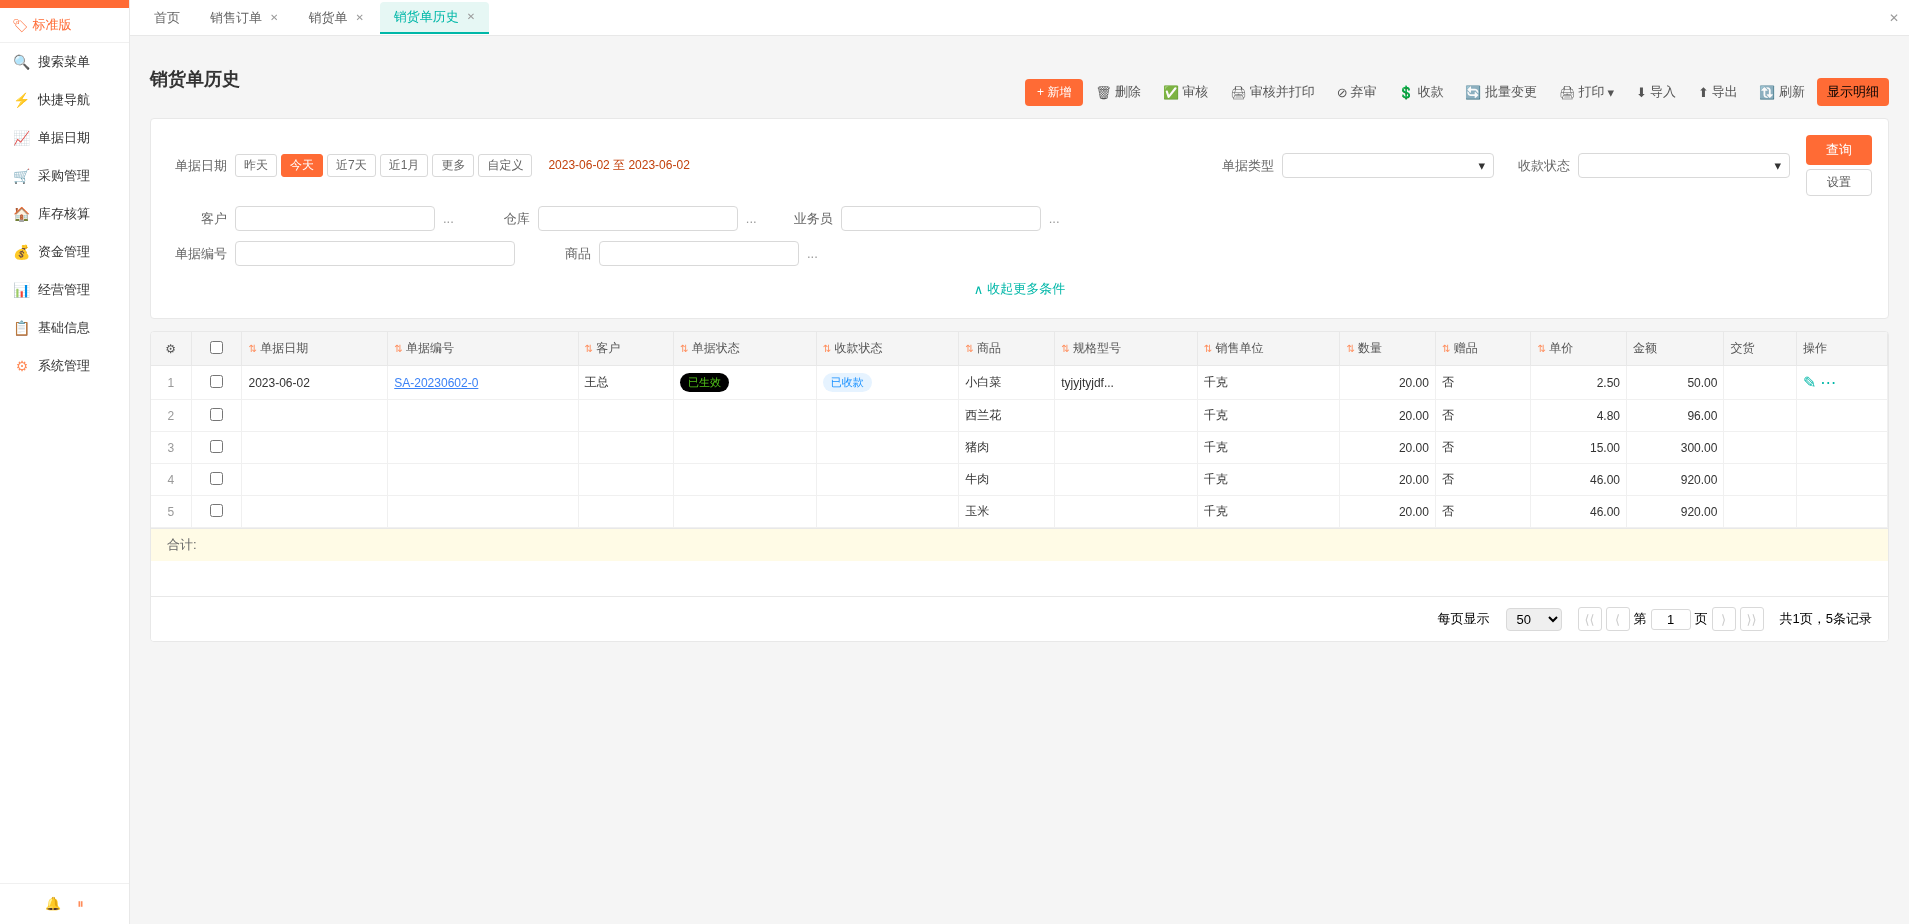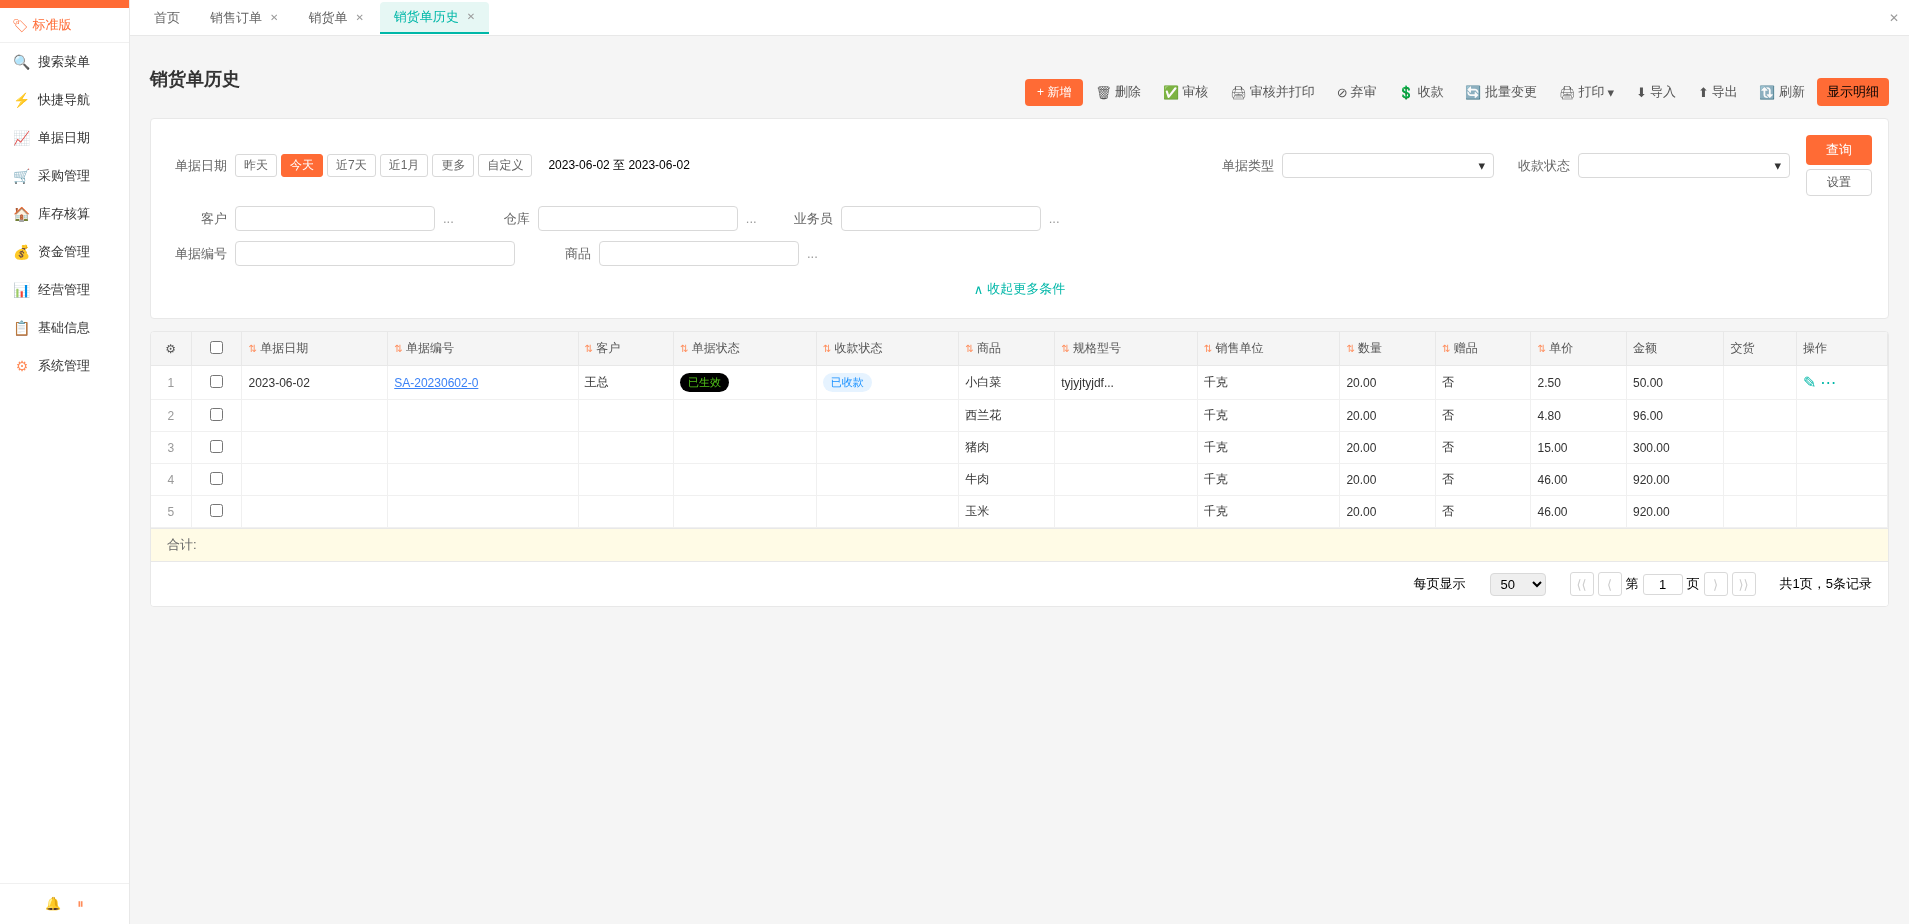--- a/index.html
+++ b/index.html
@@ -36,44 +36,44 @@
     
     .filter-panel { background: #fff; border-radius: 4px; padding: 16px; margin-bottom: 12px; border: 1px solid #e8e8e8; }
     .filter-row { display: flex; align-items: center; gap: 16px; margin-bottom: 10px; flex-wrap: wrap; }
     .filter-item { display: flex; align-items: center; gap: 8px; min-width: 280px; }
     .filter-label { color: #666; white-space: nowrap; min-width: 60px; text-align: right; }
     .filter-input { flex: 1; border: 1px solid #d9d9d9; border-radius: 4px; padding: 4px 8px; color: #333; outline: none; }
     .filter-select { flex: 1; border: 1px solid #d9d9d9; border-radius: 4px; padding: 4px 8px; color: #333; outline: none; background: #fff; display: flex; align-items: center; justify-content: space-between; cursor: pointer; min-width: 160px; }
     .filter-date-group { display: flex; align-items: center; gap: 4px; }
     .date-btn { padding: 2px 8px; border: 1px solid #d9d9d9; border-radius: 3px; cursor: pointer; color: #666; font-size: 12px; background: #fff; }
     .date-btn.active { background: #ff6b35; color: #fff; border-color: #ff6b35; }
-    .date-range { color: #000000; font-size: 12px; margin-top: 2px; }
+    .date-range { color: #c2410c; font-size: 12px; margin-top: 2px; }
     .filter-dots { color: #999; cursor: pointer; }
     .collapse-btn { display: flex; align-items: center; gap: 4px; color: #00b7a8; cursor: pointer; font-size: 12px; justify-content: center; padding: 4px; }
 
     
     .table-container { background: #fff; border-radius: 4px; border: 1px solid #e8e8e8; overflow: hidden; }
     .data-table { width: 100%; border-collapse: collapse; }
     .data-table th { background: #f5f5f5; border-bottom: 1px solid #e8e8e8; border-right: 1px solid #e8e8e8; padding: 8px 6px; color: #555; font-weight: normal; text-align: left; white-space: nowrap; font-size: 12px; cursor: pointer; }
     .data-table th:first-child { width: 40px; text-align: center; }
     .data-table th .sort-icon { color: #ff8c5a; font-size: 10px; }
     .data-table td { border-bottom: 1px solid #f0f0f0; border-right: 1px solid #f0f0f0; padding: 7px 6px; color: #333; font-size: 12px; }
     .data-table .row-num { text-align: center; color: #999; }
     .data-table .col-center { text-align: center; }
-    .data-table .col-right { }
+    .data-table .col-right { text-align: right; }
     .status-badge { padding: 2px 8px; border-radius: 10px; font-size: 11px; display: inline-block; }
     .status-active { background: #000000; color: #52c41a; }
     .status-paid { background: #e6f3ff; color: #1890ff; }
 
     
     .table-footer { background: #fffbe6; border-top: 1px solid #e8e8e8; padding: 7px 16px; display: flex; align-items: center; }
     .total-label { color: #666; min-width: 60px; }
 
     
-    .pagination { display: flex; align-items: center; justify-content: flex-end; padding: 10px 16px; background: #fff; border-top: 1px solid #e8e8e8; gap: 24px; font-size: 13px; }
+    .pagination { display: flex; align-items: center; justify-content: flex-end; padding: 10px 16px; background: #fff; border-top: 1px solid #e8e8e8; gap: 16px; font-size: 13px; margin-top: 35px; }
     .page-size-select { border: 1px solid #d9d9d9; border-radius: 4px; padding: 2px 6px; outline: none; }
     .page-nav { display: flex; align-items: center; gap: 4px; }
     .page-nav-btn { width: 24px; height: 24px; display: flex; align-items: center; justify-content: center; border: 1px solid #d9d9d9; border-radius: 3px; cursor: pointer; background: #fff; color: #555; }
     .page-nav-btn.disabled { color: #ccc; cursor: default; }
     .page-input { width: 40px; border: 1px solid #d9d9d9; border-radius: 3px; text-align: center; padding: 2px 4px; outline: none; }
 
     
     .gear-col { width: 36px; text-align: center; }
     .action-icons { display: flex; gap: 4px; }
     .action-icon { color: #00b7a8; cursor: pointer; font-size: 16px; }

